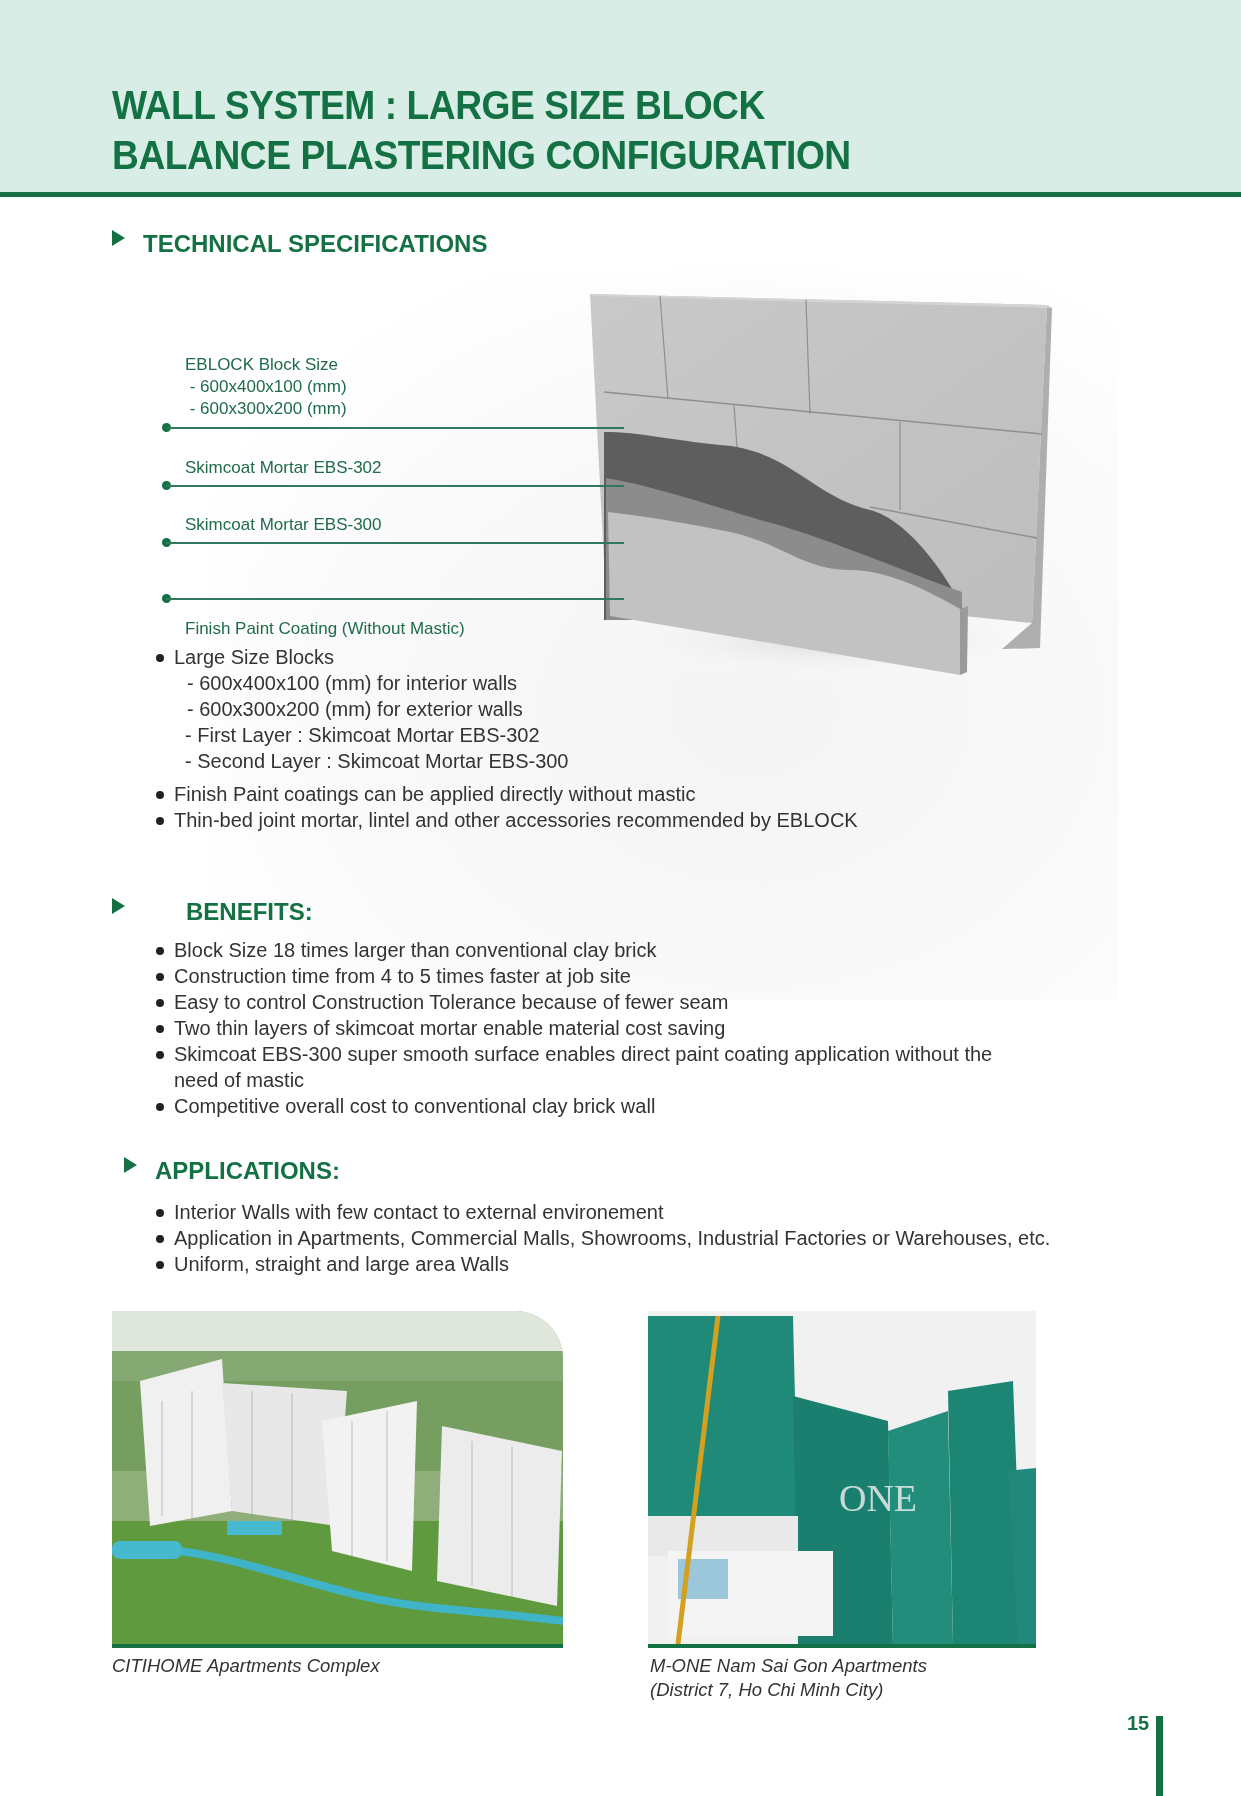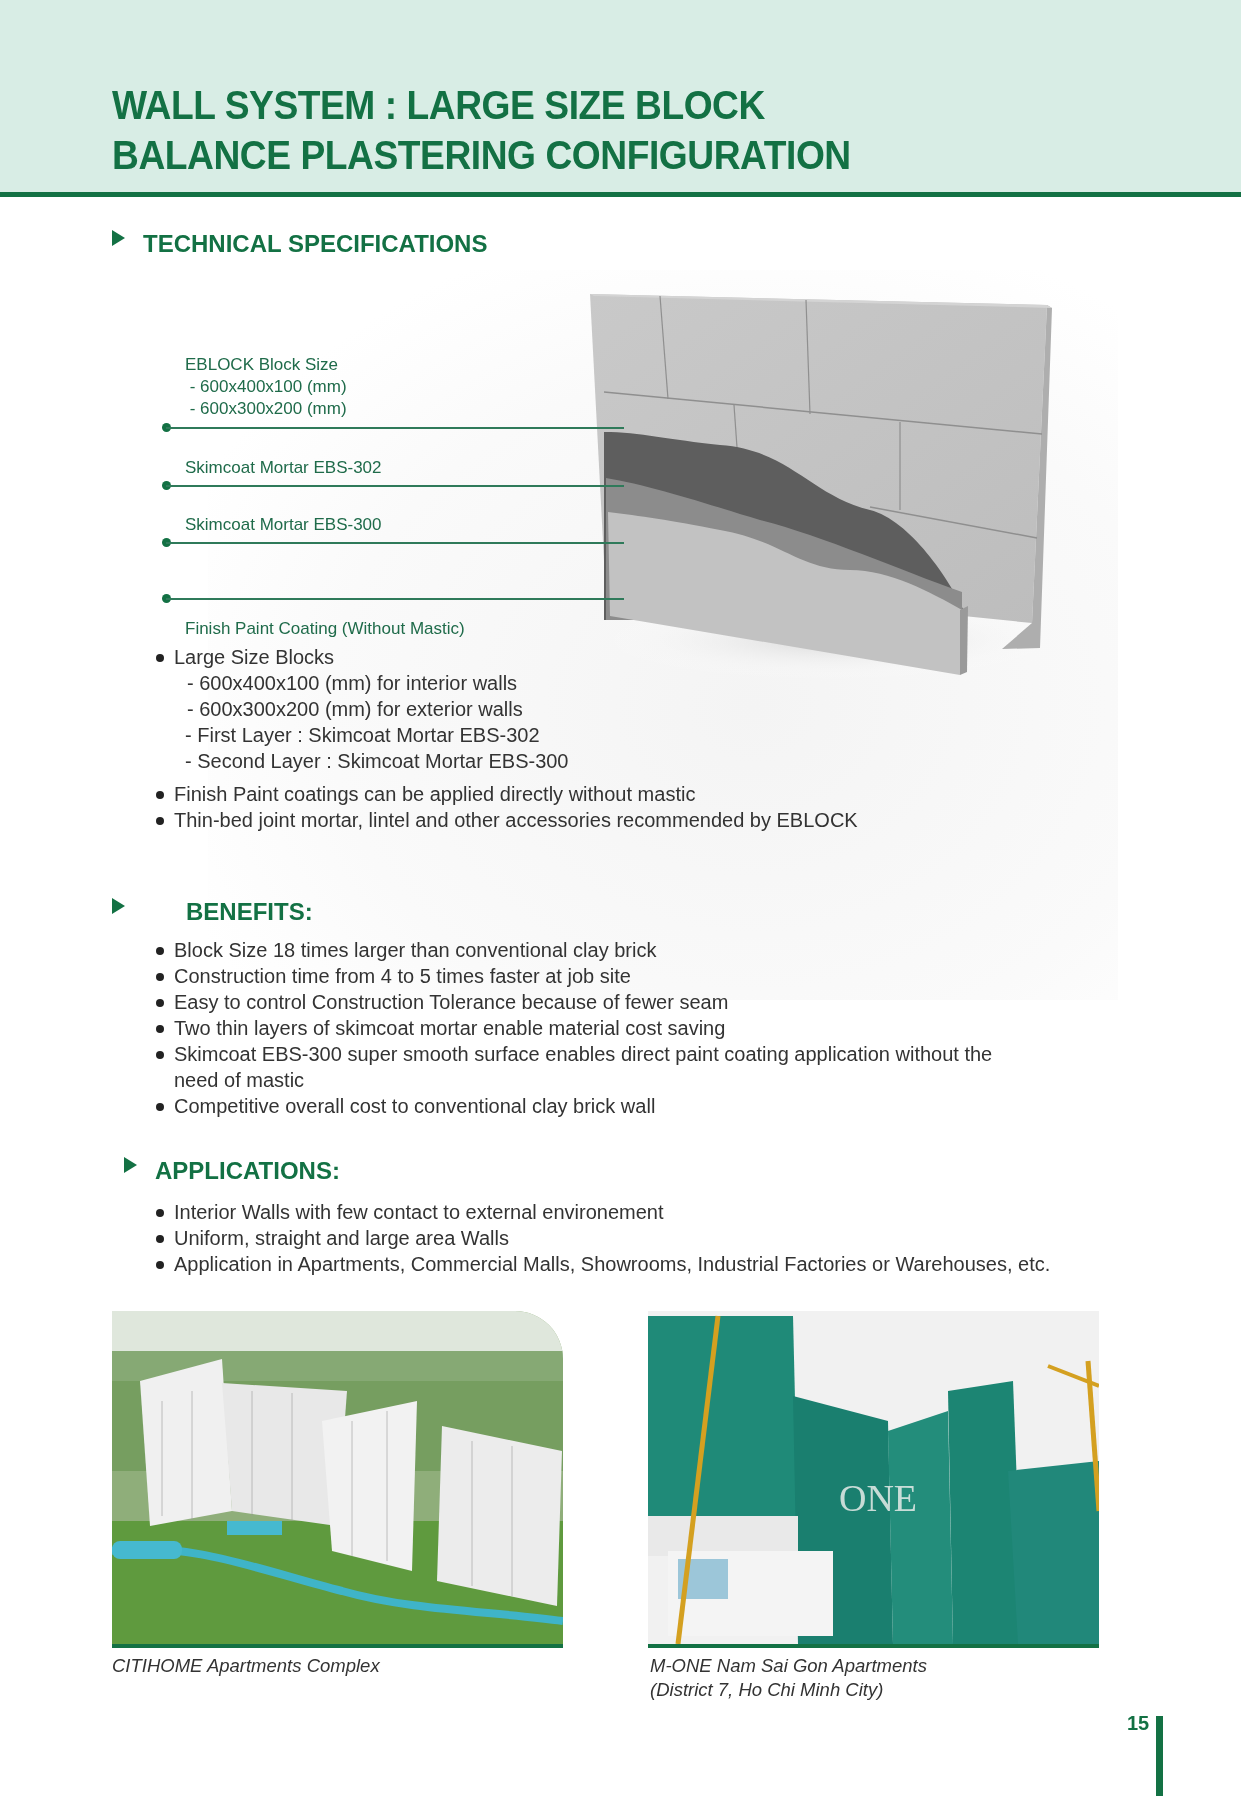--- a/index.html
+++ b/index.html
@@ -128,22 +128,22 @@
   <li>Skimcoat EBS-300 super smooth surface enables direct paint coating application without the need of mastic</li>
   <li>Competitive overall cost to conventional clay brick wall</li>
 </ul>
 
 <div class="section-head" style="top:1157px;margin-left:12px;">
   <div class="tri"></div>
   <span>APPLICATIONS:</span>
 </div>
 <ul class="blist" style="top:1199px; width:1000px;">
   <li>Interior Walls with few contact to external environement</li>
+  <li>Application in Apartments, Commercial Malls, Showrooms, Industrial Factories or Warehouses, etc.</li>
   <li>Uniform, straight and large area Walls</li>
-  <li>Application in Apartments, Commercial Malls, Showrooms, Industrial Factories or Warehouses, etc.</li>
 </ul>
 
 <div class="photo" style="left:112px; width:451px; border-top-right-radius:48px;">
   <svg width="451" height="333" viewBox="0 0 451 333">
     <rect width="451" height="333" fill="#8fae7a"></rect>
     <rect width="451" height="70" fill="#dfe7dc"></rect>
     <rect x="0" y="40" width="451" height="120" fill="#6f9a5a" opacity="0.8"></rect>
     <rect x="0" y="210" width="451" height="123" fill="#5f9a3e"></rect>
     <path d="M0,240 C80,230 150,260 230,280 C300,300 380,300 451,310" stroke="#3fb4c8" stroke-width="8" fill="none"></path>
     <rect x="0" y="230" width="70" height="18" rx="8" fill="#46b9cf"></rect>
@@ -159,21 +159,21 @@
         <line x1="180" y1="82" x2="180" y2="210"></line>
       <line x1="240" y1="110" x2="240" y2="245"></line>
         <line x1="275" y1="100" x2="275" y2="250"></line>
       <line x1="360" y1="130" x2="360" y2="275"></line>
         <line x1="400" y1="135" x2="400" y2="285"></line>
     </g>
   </svg>
 </div>
 <div class="caption" style="left:112px; top:1654px;">CITIHOME Apartments Complex</div>
 
-<div class="photo" style="left:648px; width:451px;text-decoration:underline;">
+<div class="photo" style="left:648px; width:388px;text-decoration:underline;">
   <svg width="451" height="333" viewBox="0 0 451 333">
     <rect width="451" height="333" fill="#f1f1f1"></rect>
     <polygon points="0,5 145,5 150,215 0,205" fill="#1f8a78"></polygon>
     <polygon points="145,85 240,110 245,333 150,333" fill="#1a7f6f"></polygon>
     <polygon points="240,120 300,100 305,333 245,333" fill="#238d7b"></polygon>
     <polygon points="300,80 365,70 375,333 305,333" fill="#1c8573"></polygon>
     <polygon points="360,160 451,150 451,333 370,333" fill="#21887a"></polygon>
     <rect x="0" y="205" width="150" height="40" fill="#e9e9e9"></rect>
     <rect x="20" y="240" width="165" height="85" fill="#f4f4f4"></rect>
     <rect x="30" y="248" width="50" height="40" fill="#9cc6d9"></rect>

